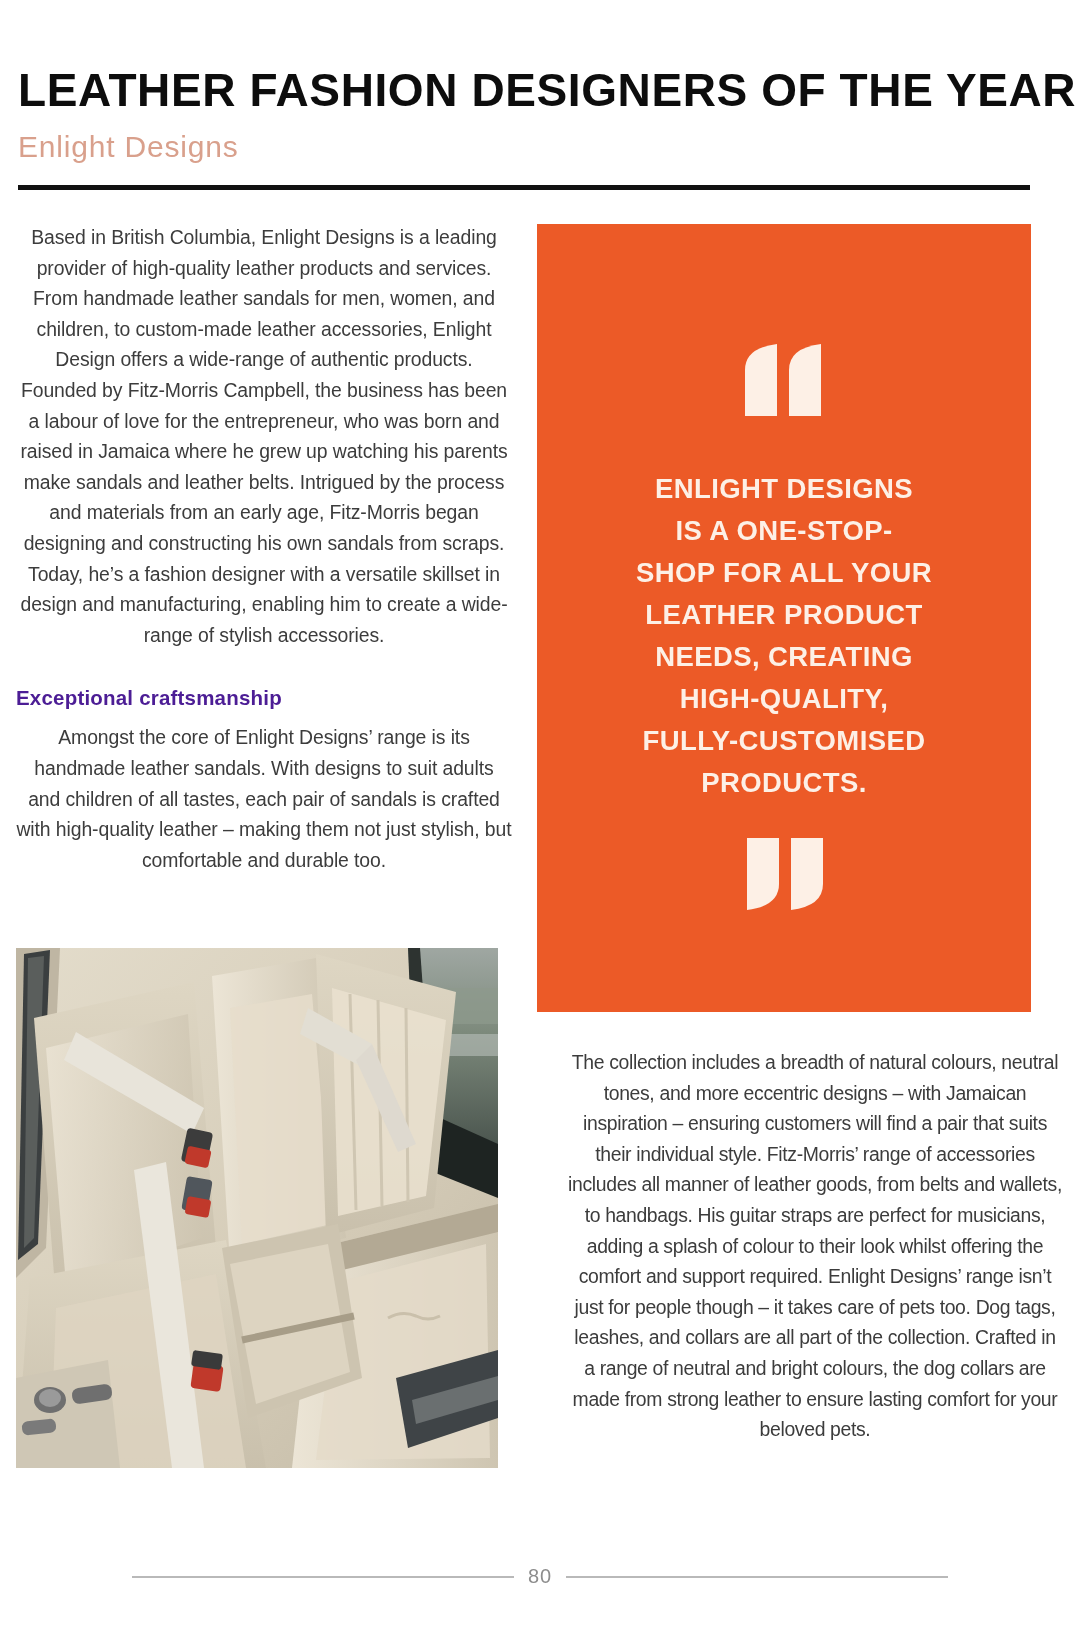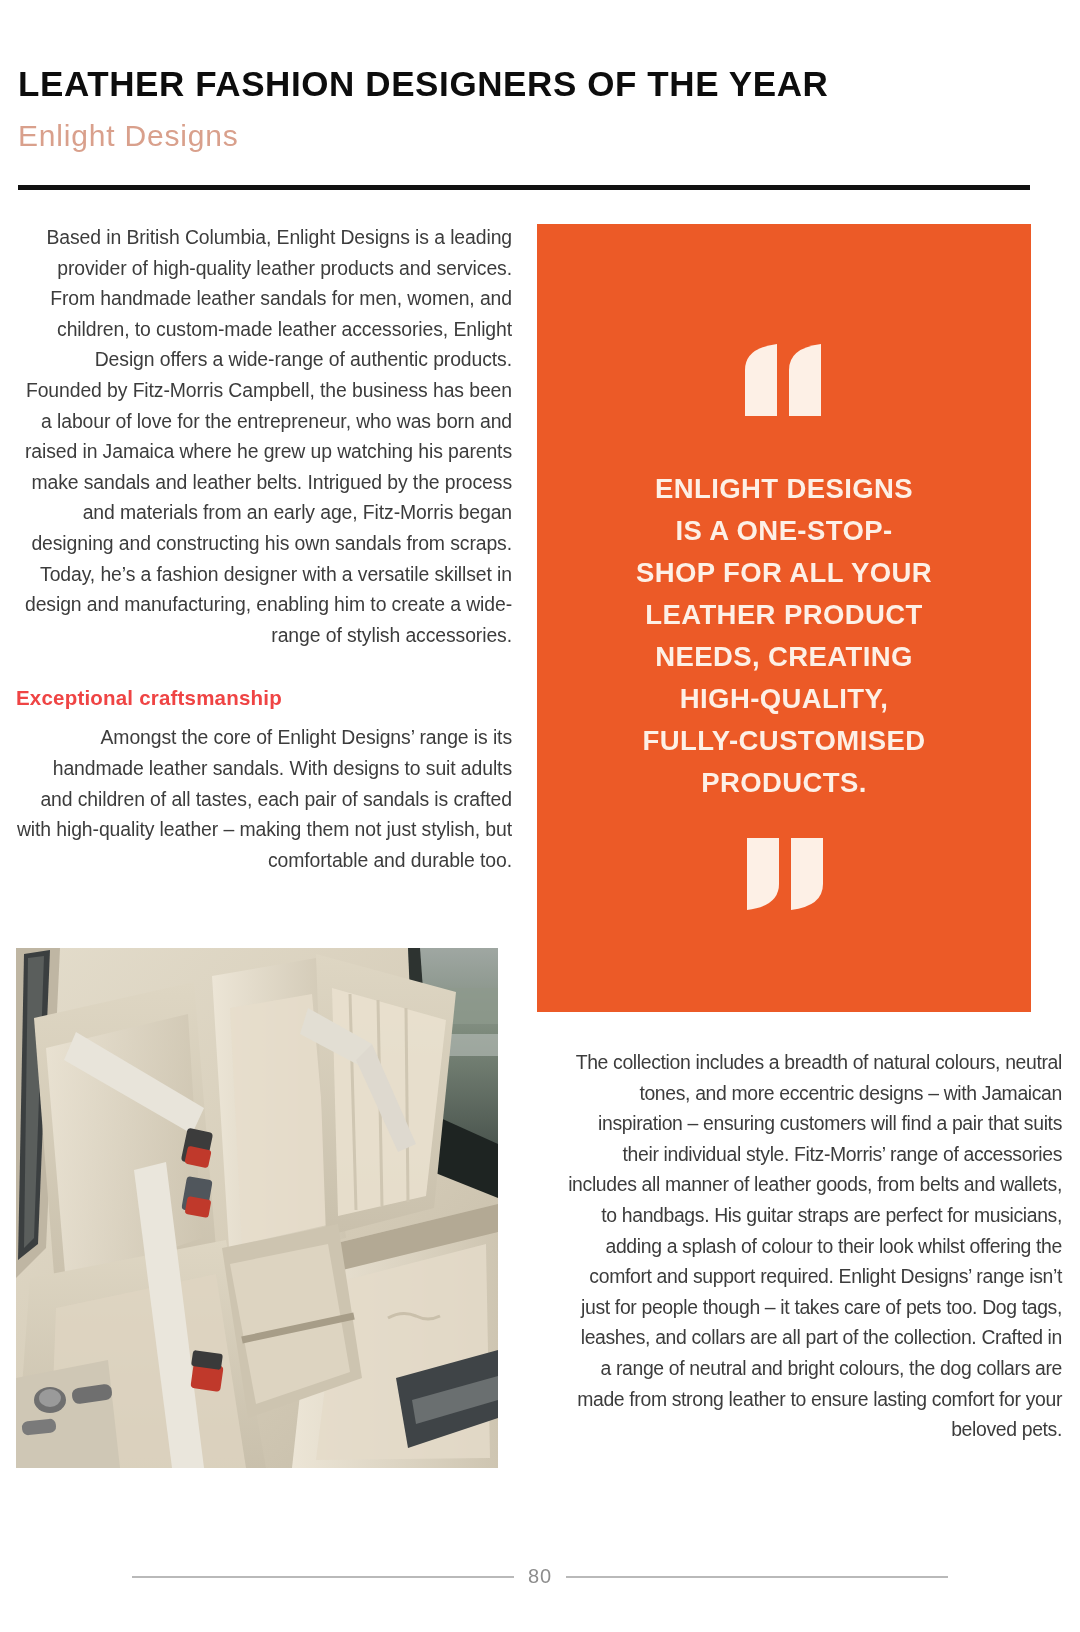--- a/index.html
+++ b/index.html
@@ -10,21 +10,21 @@
     position:relative;
     overflow:hidden;
   }
   .page { position:absolute; inset:0; }
 
   
   .header { position:absolute; left:18px; top:66px; width:1012px; }
   .title {
     font-family:"Liberation Sans", sans-serif;
     font-weight:bold;
-    font-size:35px;
+    font-size:46px;
     letter-spacing:0.6px;
     color:#0d0d0d;
     line-height:1.05;
     white-space:nowrap;
   }
   .subtitle {
     margin-top:16px;
     font-family:"Liberation Sans", sans-serif;
     font-weight:normal;
     font-size:30px;
@@ -41,30 +41,30 @@
 
   
   .col-left  { position:absolute; left:16px;  top:222px; width:496px; }
 
   .body-text {
     font-family:"Liberation Sans", sans-serif;
     font-size:19.4px;
     line-height:30.6px;
     color:#3c3c3c;
     letter-spacing:-0.1px;
-    text-align:right;
+    text-align:center;
   }
   .body-text.tight { letter-spacing:-0.35px; }
 
   .subhead {
     font-family:"Liberation Sans", sans-serif;
     font-weight:bold;
     font-size:20.5px;
     letter-spacing:0.2px;
-    color:#ef4444;
+    color:#4c1d95;
     margin-top:36px;
     margin-bottom:12px;
   }
 
   
   .photo {
     position:absolute;
     left:16px; top:948px;
     width:482px; height:520px;
     overflow:hidden;

